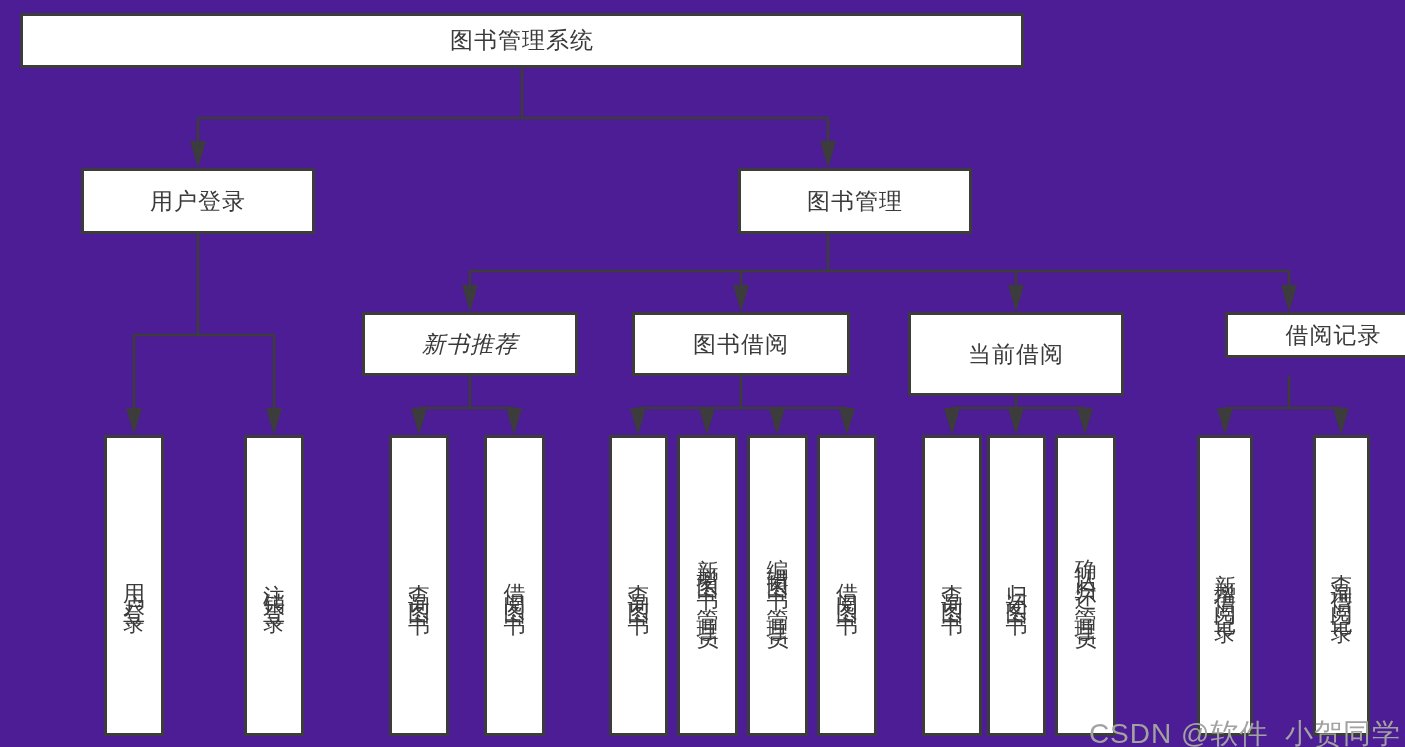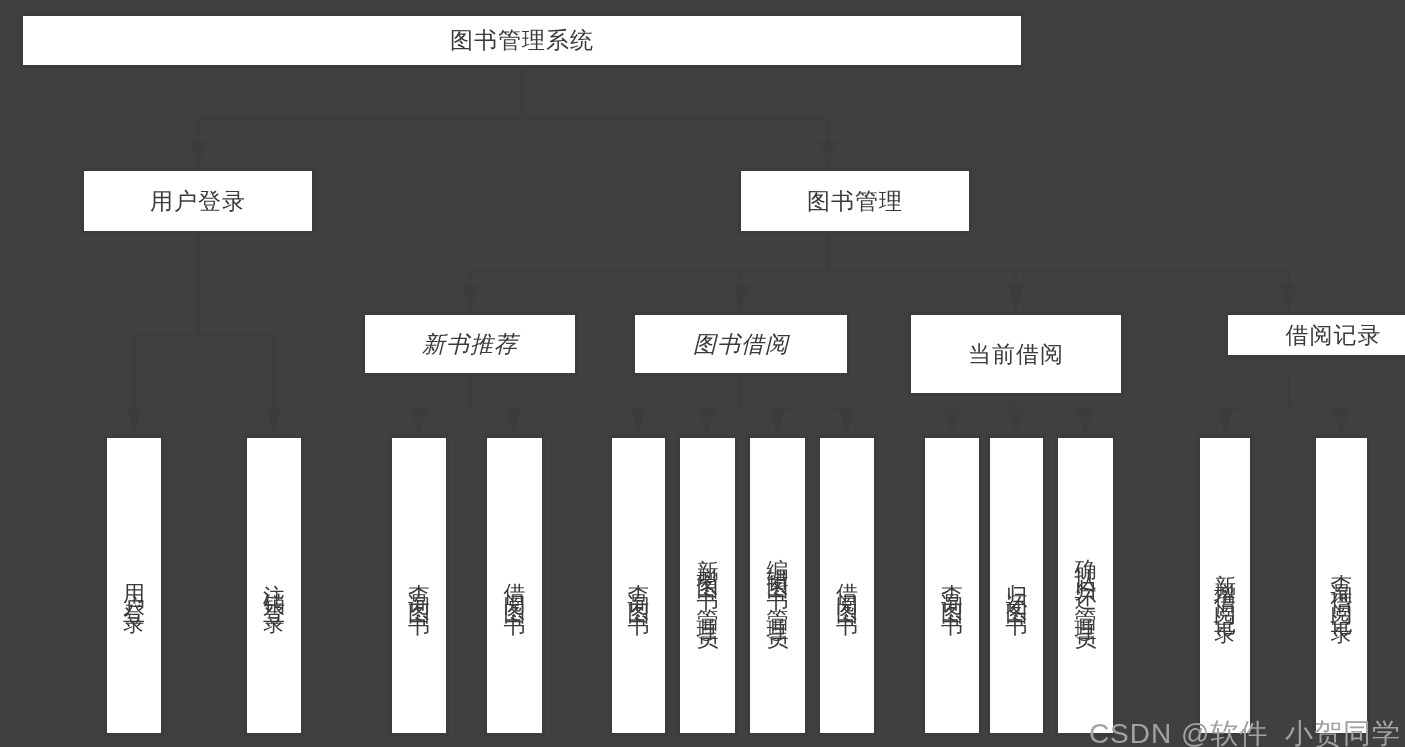--- a/index.html
+++ b/index.html
@@ -1,20 +1,20 @@
 <!DOCTYPE html>
 <html><head>
 <meta charset="utf-8">
 <style>
   html, body { margin: 0; padding: 0; background: #ffffff; }
   .canvas {
     position: relative;
     width: 1405px;
     height: 747px;
-    background: #404040;
+    background: #4c1d95;
     font-family: "Liberation Sans", sans-serif;
     overflow: hidden;
   }
   svg.wires {
     position: absolute;
     left: 0; top: 0;
     width: 1405px; height: 747px;
   }
   svg.wires path.wire {
     stroke: #3c3c3c;
@@ -103,21 +103,21 @@
   <div class="box" style="left:81px; top:168px; width:234px; height:66px;">
     <span>用户登录</span>
   </div>
   <div class="box" style="left:711px; top:168px; width:234px; height:66px;margin-left:27px;">
     <span>图书管理</span>
   </div>
 
   <div class="box" style="left:362px; top:312px; width:216px; height:64px;font-style:italic;">
     <span>新书推荐</span>
   </div>
-  <div class="box" style="left:632px; top:312px; width:218px; height:64px;font-style:italic;">
+  <div class="box" style="left:632px; top:312px; width:218px; height:64px;">
     <span>图书借阅</span>
   </div>
   <div class="box" style="left:908px; top:312px; width:216px; height:84px;">
     <span>当前借阅</span>
   </div>
   <div class="box" style="left:1225px; top:312px; width:217px; height:46px;">
     <span>借阅记录</span>
   </div>
 
   <div class="box vbox" style="left:104px; top:435px; width:60px; height:301px;">

